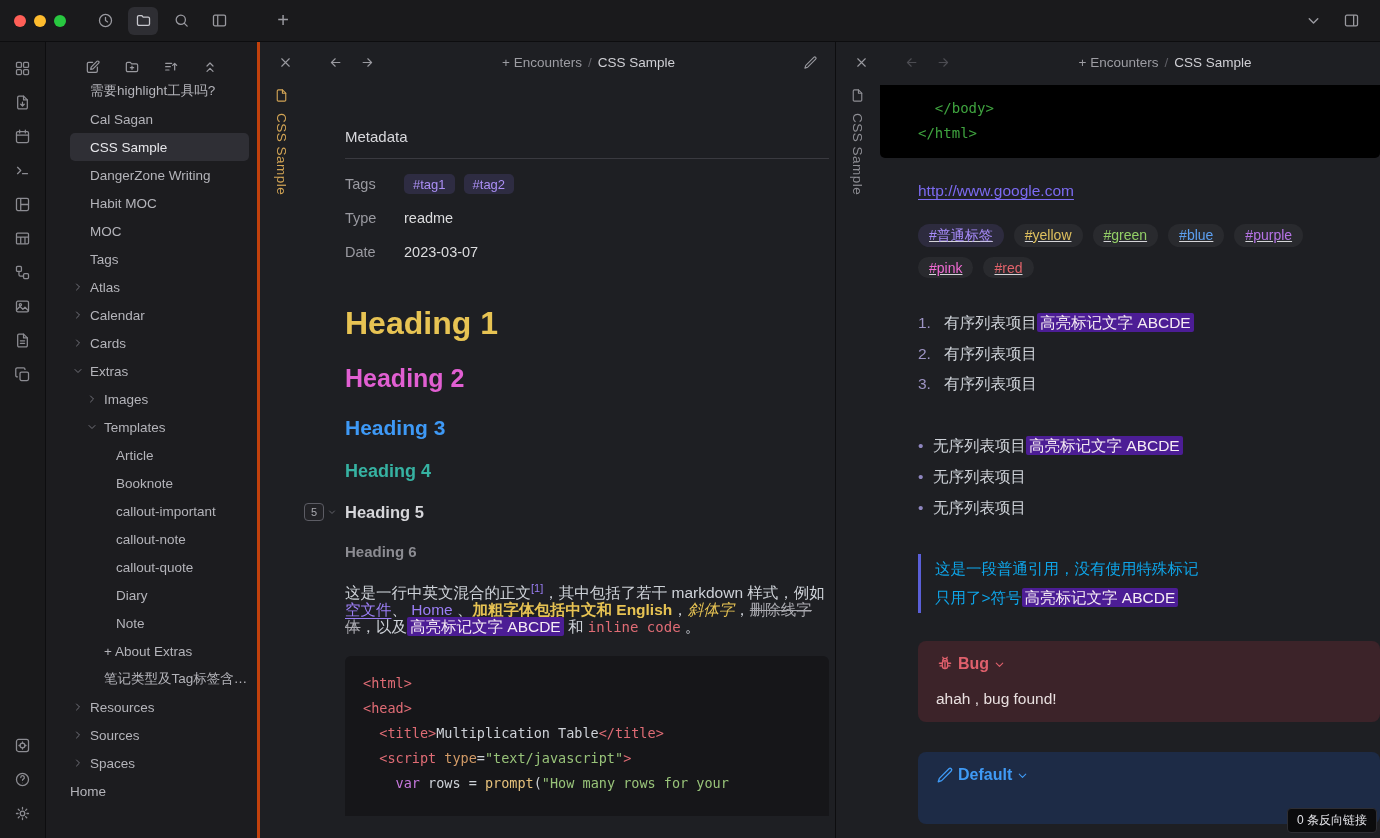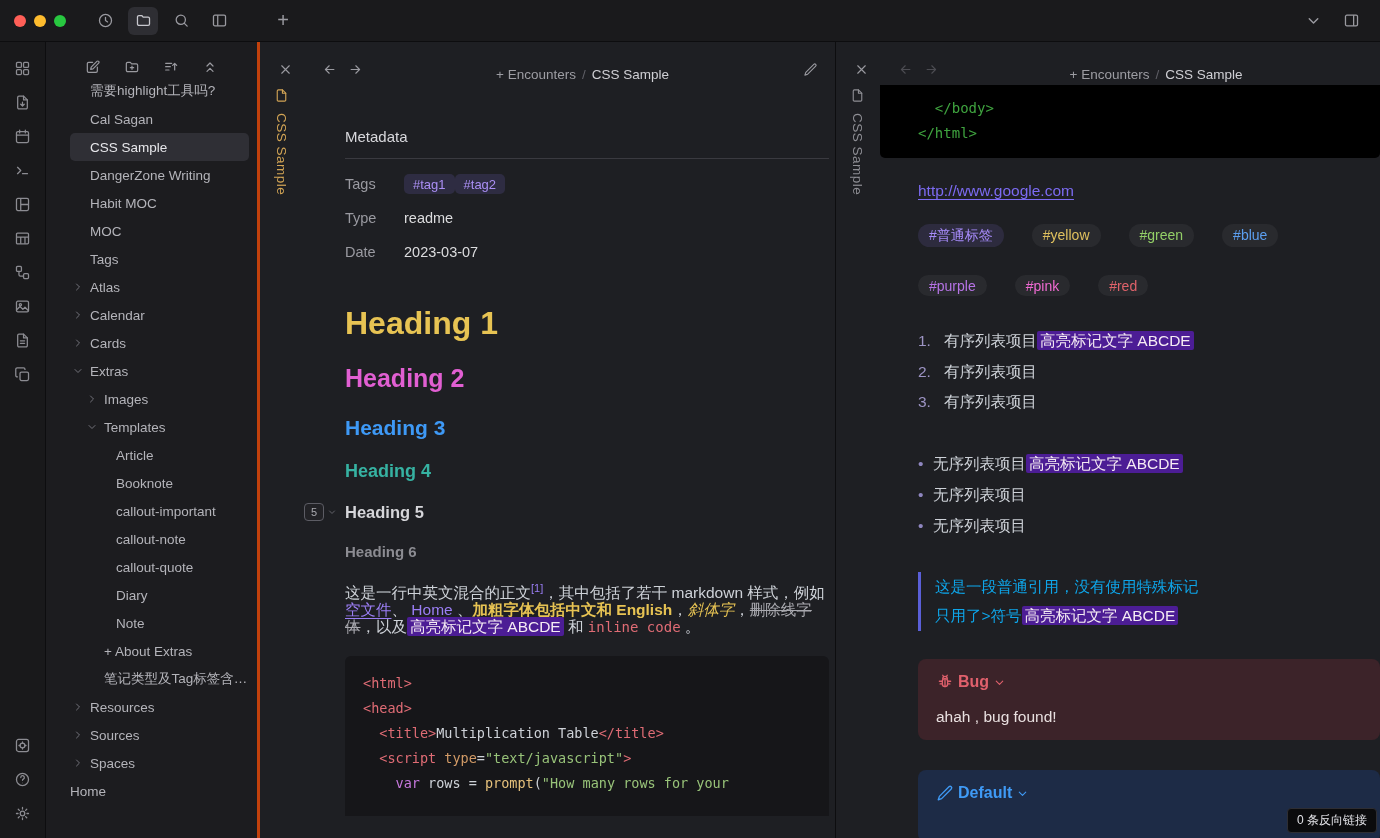--- a/index.html
+++ b/index.html
@@ -43,21 +43,21 @@
   .tree-item.l1{margin-left:38px}
   .tree-item.l2{margin-left:50px}
   .tree-item.lroot{margin-left:0;padding-left:4px}
   .tree-item.sel{background:#2f2f35;color:#e6e6ea;}
   .tlabel{overflow:hidden;text-overflow:ellipsis;}
 
   
   .pane{flex:none;display:flex;flex-direction:column;background:#1e1f23;position:relative;overflow:hidden;}
   .pane-left{width:576px;border-right:1px solid #0d0d0f;}
   .pane-right{width:544px;}
-  .pane-header{height:40px;flex:none;display:flex;align-items:flex-end;padding:0 12px;}
+  .pane-header{height:40px;flex:none;display:flex;align-items:center;padding:0 12px;gap:6px;}
   .ph-btn{width:26px;height:26px;flex:none;border:none;background:transparent;color:#9a9aa0;border-radius:5px;display:flex;align-items:center;justify-content:center;cursor:pointer;}
   .ph-btn svg{width:15px;height:15px}
   .ph-btn.dim{color:#4c4c52}
   .ph-back{margin-left:18px}
   .crumb{flex:1;text-align:center;font-size:13.5px;color:#9d9da3;white-space:nowrap;overflow:hidden;}
   .crumb .cfile{color:#cfcfd4}
   .crumb .csep{color:#5f5f66;margin:0 6px}
   .pane-body{flex:1;display:flex;min-height:0;}
   .vtab{width:42px;flex:none;display:flex;flex-direction:column;align-items:center;gap:10px;padding-top:6px;cursor:pointer;}
   .vtab svg{width:15px;height:15px;flex:none;}
@@ -66,21 +66,21 @@
   .pane-right .vtab{color:#8e8e94}
   .content{flex:1;min-width:0;overflow:hidden;position:relative;}
 
   
   .c-left{padding:0 6px 0 43px;}
   .md-title{margin-top:46px;font-size:15px;color:#d8d8dc;}
   .md-hr{border:none;border-top:1px solid #3a3a40;margin:13px 0 8px;}
   .meta-row{display:flex;align-items:center;height:34px;font-size:14.5px;}
   .meta-key{width:59px;color:#9a9aa1;flex:none;}
   .meta-val{color:#dcdcde;}
-  .pill-row{display:flex;}
+  .pill-row{display:flex;gap:9px;}
   .tagpill{background:rgba(150,125,255,.14);color:#ab8ff5;font-size:13px;padding:2.5px 9px;border-radius:5px;cursor:pointer;}
   .hd1{margin-top:36px;font-size:32px;font-weight:700;color:#e7c353;}
   .hd2{margin-top:22px;font-size:25px;font-weight:700;color:#e15fd2;}
   .hd3{margin-top:23px;font-size:21px;font-weight:700;color:#3e99f6;}
   .hd4{margin-top:21px;font-size:18px;font-weight:700;color:#36b2a2;}
   .hd5{margin-top:21px;font-size:16.5px;font-weight:700;color:#d6d6da;position:relative;}
   .hd6{margin-top:21px;font-size:15px;font-weight:700;color:#8c8c92;}
   .fold{position:absolute;left:-41px;top:0;display:flex;align-items:center;gap:3px;}
   .fbox{width:20px;height:18px;border:1px solid #5c5c64;border-radius:4px;font-size:11px;font-weight:400;display:flex;align-items:center;justify-content:center;color:#a9a9af;background:#222226;}
   .fold svg{width:10px;height:10px;color:#6f6f76}
@@ -101,21 +101,21 @@
   .seg-italic{color:#e7c353;font-style:italic;}
   .seg-strike{color:#a8a8ae;text-decoration:line-through;}
   .seg-mark{background:#4c1d95;color:#f5ebf3;padding:1px 3px;border-radius:2px;}
   .seg-icode{font-family:"DejaVu Sans Mono","Liberation Mono",monospace;color:#e06c75;font-size:14px;}
   .seg-qt{color:#0ea5e9;}
 
   
   .codetail{margin:3px 0 0 2px;background:#000000;border-radius:0 0 5px 5px;padding:11px 0 12px 38px;font-family:"DejaVu Sans Mono","Liberation Mono",monospace;font-size:14px;line-height:25px;color:#3fa43f;}
   .codetail div{white-space:pre;}
   .rlink{display:inline-block;margin:24px 20px 0 40px;font-size:15.5px;color:#7c6bf2;text-decoration:underline;text-underline-offset:3px;cursor:pointer;}
-  .rtags{margin:24px 20px 8px 40px;display:flex;flex-wrap:wrap;gap:28px;}
+  .rtags{margin:24px 20px 8px 40px;display:flex;flex-wrap:wrap;gap:10px;text-decoration:underline;}
   .rtag{padding:2.5px 11px;border-radius:12px;font-size:14px;background:rgba(255,255,255,.05);cursor:pointer;}
   .tg-purple{color:#a78bfa;background:rgba(150,120,250,.13)}
   .tg-yellow{color:#dfc05e}
   .tg-green{color:#93cf67}
   .tg-blue{color:#5c9ff0}
   .tg-violet{color:#b673e6}
   .tg-pink{color:#ef6ad2}
   .tg-red{color:#e0626a}
   .olist{margin:30px 20px 0 40px;font-size:15.5px;line-height:30.5px;color:#d2d2d6;}
   .oli{display:flex;}

